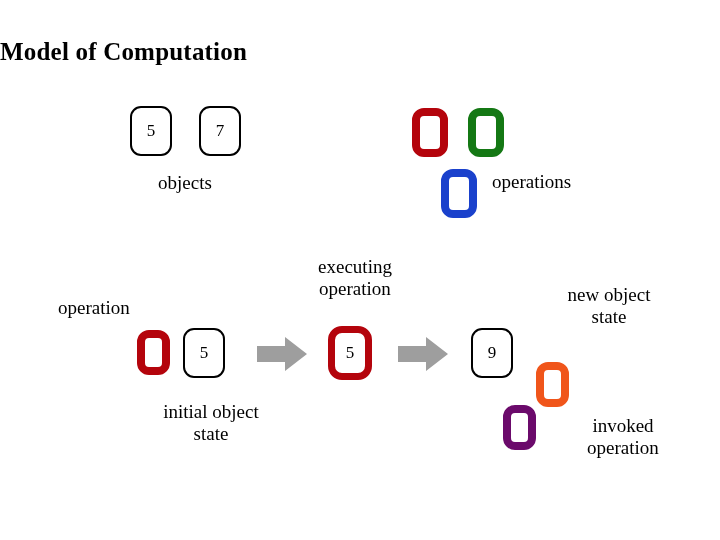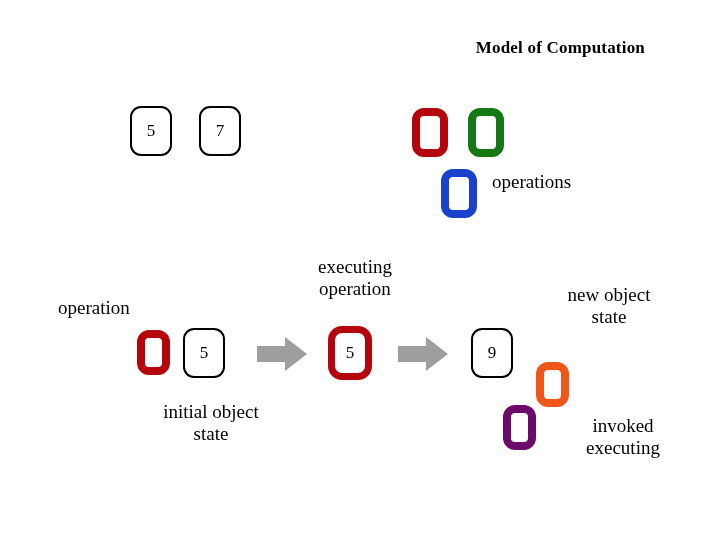--- a/index.html
+++ b/index.html
@@ -16,22 +16,22 @@
     font-family: "Liberation Serif", "DejaVu Serif", serif;
     color: #000000;
   }
 
   
   .title {
     position: absolute;
     left: 0;
     top: 38px;
     width: 645px;
-    text-align: right;
-    font-size: 17px;
+    text-align: left;
+    font-size: 25px;
     font-weight: bold;
     letter-spacing: 0.2px;
     font-family: "Liberation Serif", "DejaVu Serif", serif;
   }
 
   
   .label {
     position: absolute;
     font-size: 19px;
     line-height: 22px;
@@ -91,20 +91,21 @@
   <div class="title">Model of Computation</div>
 
   <div class="objbox" style="left:130px; top:106px; width:42px; height:50px;">
     <span>5</span>
   </div>
 
   <div class="objbox" style="left:199px; top:106px; width:42px; height:50px;">
     <span>7</span>
   </div>
 
+  <div class="label center" style="left:105px; top:172px; width:160px;">objects</div>
 
   <div class="opoval" style="left:412px; top:108px; width:36px; height:49px; border-width:8px; border-color:#B4040C;"></div>
 
   <div class="opoval" style="left:468px; top:108px; width:36px; height:49px; border-width:8px; border-color:#147814;"></div>
 
   <div class="opoval" style="left:441px; top:169px; width:36px; height:49px; border-width:8px; border-color:#1A41CC;"></div>
 
   <div class="label" style="left:492px; top:171px; width:180px;">operations</div>
 
   <div class="label" style="left:58px; top:297px; width:160px;">operation</div>
@@ -142,15 +143,15 @@
   </div>
 
   <div class="label center" style="left:529px; top:284px; width:160px;">new object
 state</div>
 
   <div class="opoval" style="left:536px; top:362px; width:33px; height:45px; border-width:8px; border-color:#F0551A;"></div>
 
   <div class="opoval" style="left:503px; top:405px; width:33px; height:45px; border-width:8px; border-color:#6B0A6B;"></div>
 
   <div class="label center" style="left:548px; top:415px; width:150px;">invoked
-executing</div>
+operation</div>
 
 </div>
 
 </body></html>

